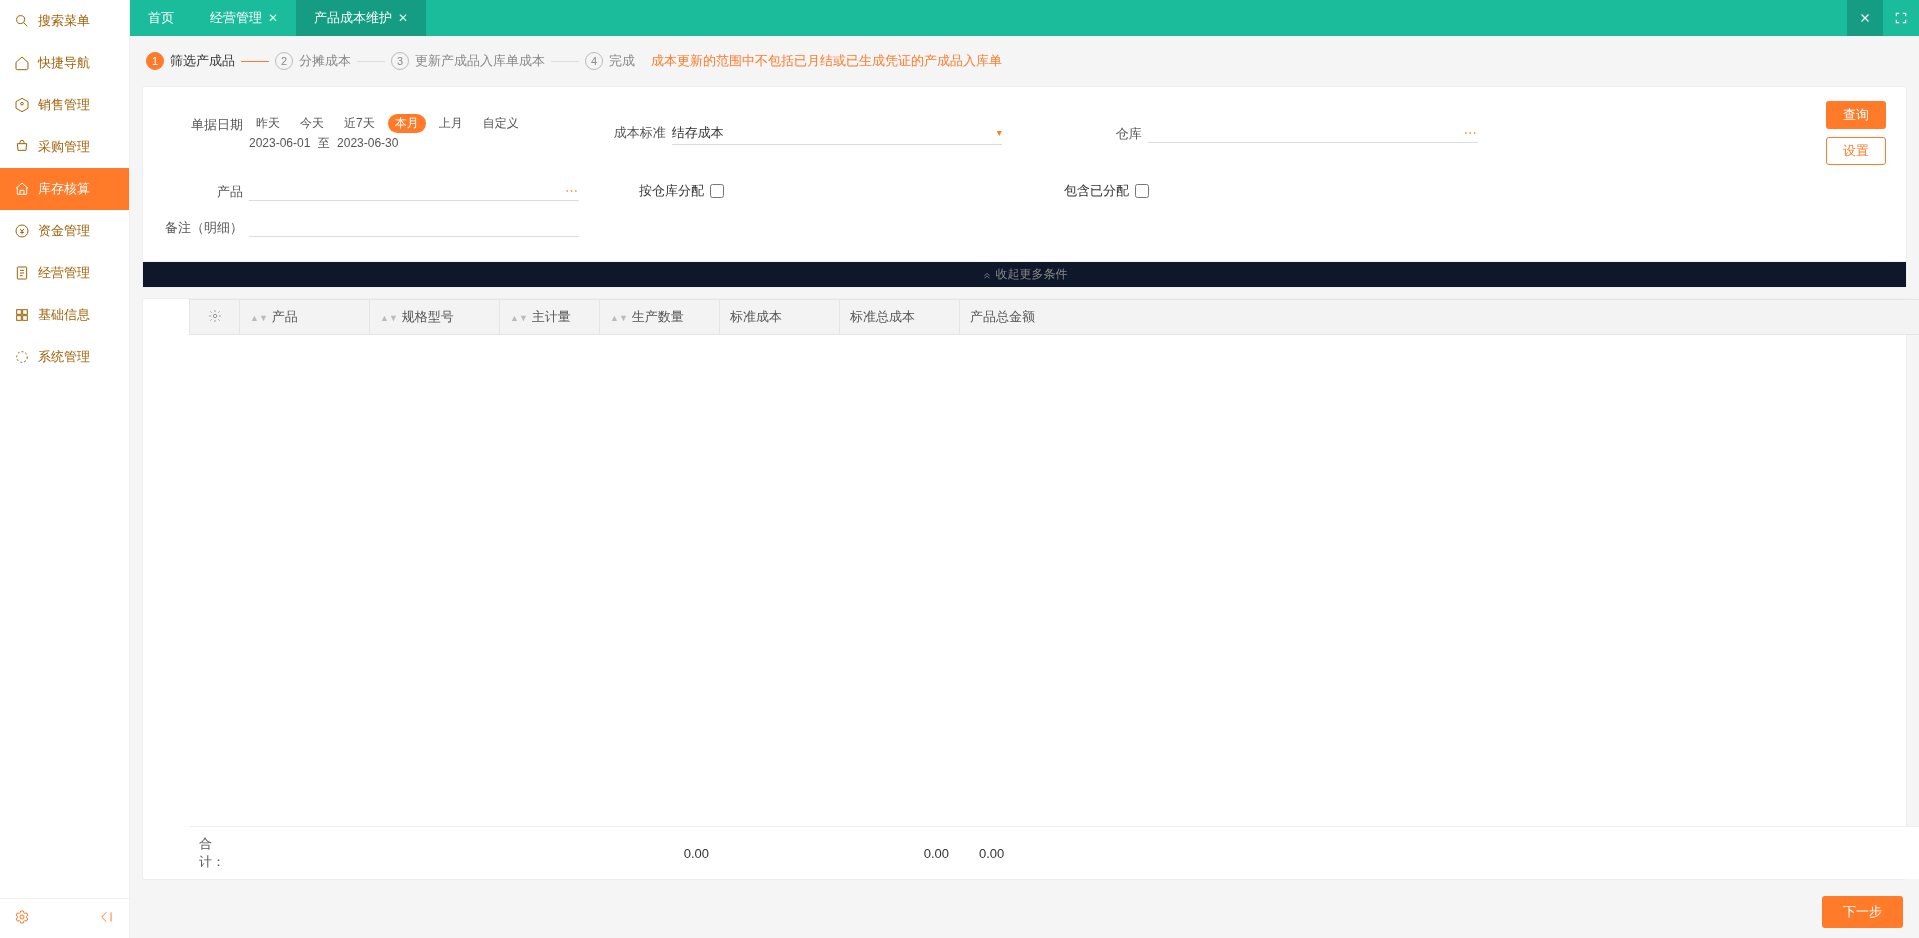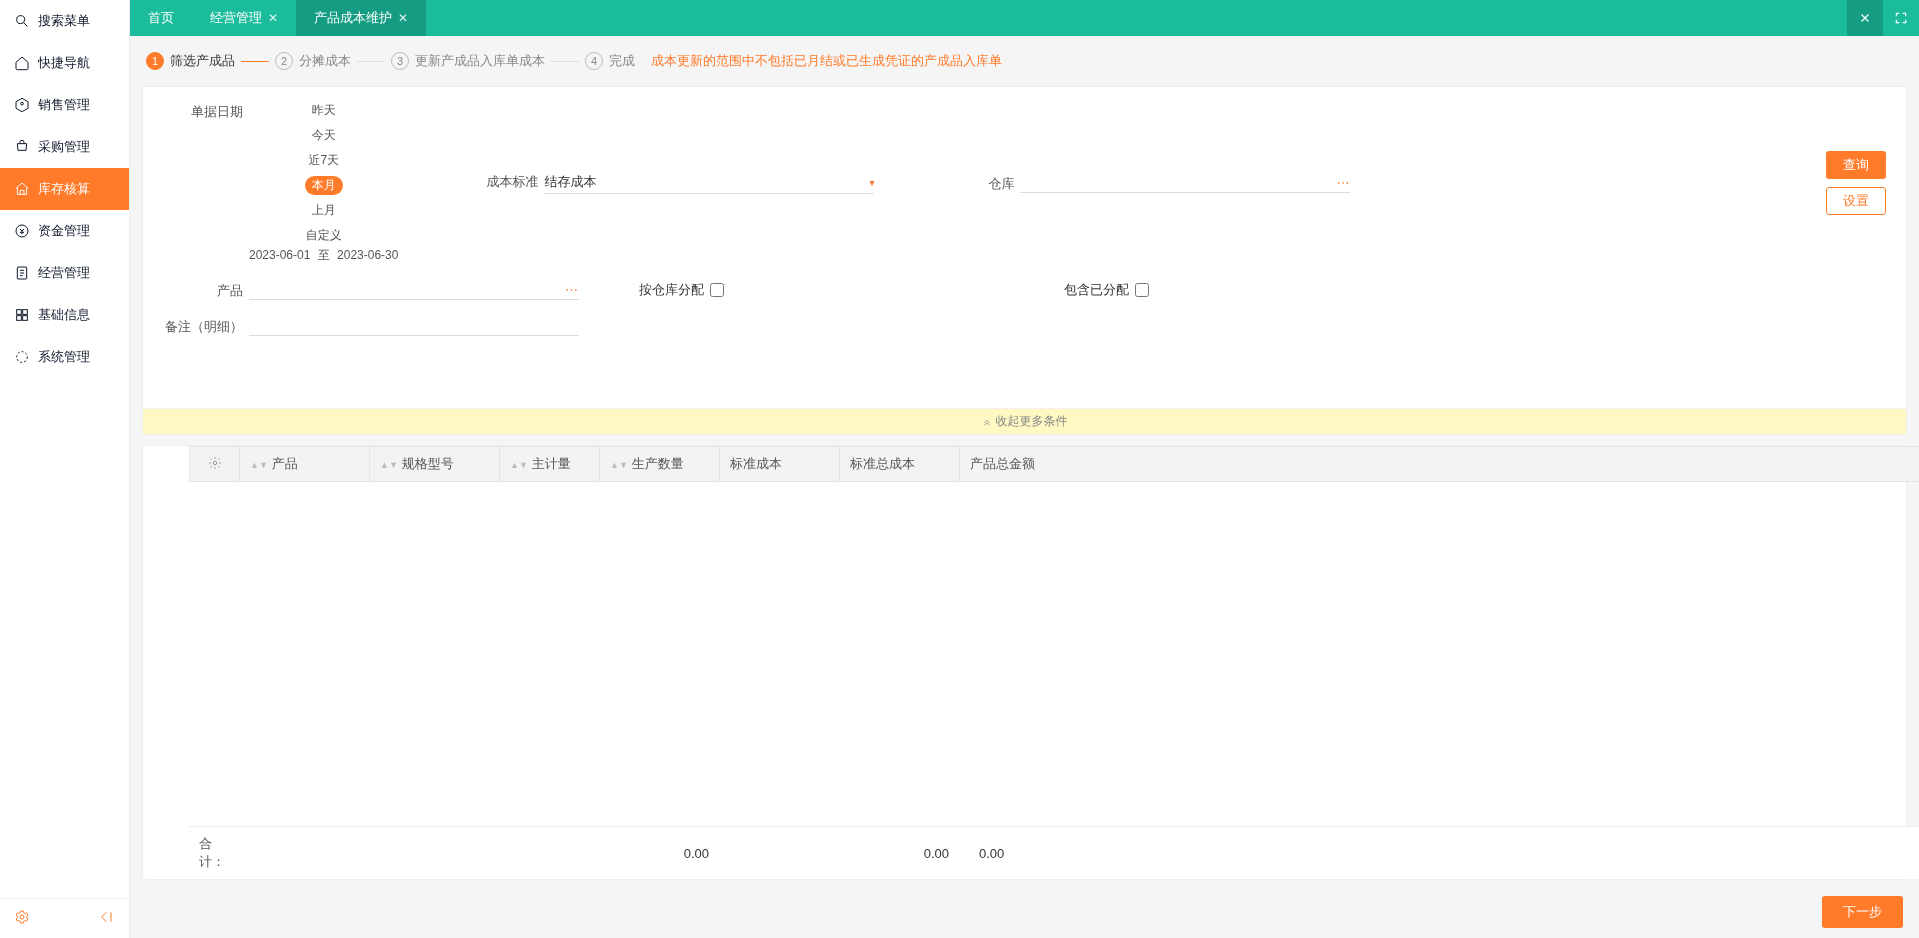--- a/index.html
+++ b/index.html
@@ -2,21 +2,21 @@
 <html><head>
 <meta charset="utf-8">
 <style>
 * { margin: 0; padding: 0; box-sizing: border-box; }
 body { font-family: "Microsoft YaHei", "PingFang SC", sans-serif; font-size: 13px; color: #333; background: #f5f5f5; overflow: hidden; }
 .app { display: flex; height: 100vh; }
 
 
 .sidebar { width: 130px; background: #fff; border-right: 1px solid #eee; display: flex; flex-direction: column; }
 .sidebar-items { flex: 1; }
-.sidebar-item { display: flex; align-items: center; gap: 8px; padding: 12px 14px; cursor: pointer; color: #0f172a; }
+.sidebar-item { display: flex; align-items: center; gap: 8px; padding: 12px 14px; cursor: pointer; color: #a16207; }
 .sidebar-item.active { background: #ff7a29; color: #fff; }
 .sidebar-item .icon { width: 16px; height: 16px; display: inline-flex; align-items: center; justify-content: center; }
 .sidebar-item .icon svg { width: 16px; height: 16px; stroke: currentColor; fill: none; stroke-width: 1.5; }
 .sidebar-footer { display: flex; justify-content: space-between; padding: 10px 14px; border-top: 1px solid #f0f0f0; }
 .sidebar-footer .fbtn { color: #ff7a29; cursor: pointer; }
 .sidebar-footer svg { width: 16px; height: 16px; stroke: currentColor; fill: none; stroke-width: 1.5; }
 
 
 .main { flex: 1; display: flex; flex-direction: column; min-width: 0; }
 
@@ -43,38 +43,38 @@
 .step-sep { width: 28px; height: 1px; background: #ddd; }
 .step-sep.active { background: #ff7a29; }
 .steps-note { color: #ff7a29; margin-left: 10px; }
 
 
 .panel { background: #fff; border: 1px solid #eee; border-radius: 3px; position: relative; }
 .filter-panel { padding: 14px 20px 8px; }
 .filter-row { display: flex; align-items: center; margin-bottom: 16px; flex-wrap: wrap; }
 .filter-group { display: flex; align-items: flex-start; margin-right: 60px; }
 .flabel { width: 80px; text-align: right; color: #555; padding-top: 2px; margin-right: 6px; }
-.date-chips { display: flex; align-items: center; gap: 6px; flex-wrap: wrap; flex-direction: column; }
+.date-chips { display: flex; align-items: center; gap: 6px; flex-wrap: wrap; }
 .chip { padding: 1px 7px; border-radius: 10px; cursor: pointer; color: #555; font-size: 12px; }
 .chip.active { background: #ff7a29; color: #fff; }
 .date-range { color: #555; font-size: 12px; margin-top: 2px; }
 .date-range .to { margin: 0 4px; }
 .select-box { min-width: 330px; border-bottom: 1px solid #ddd; display: flex; align-items: center; justify-content: space-between; padding: 2px 0; cursor: pointer; }
 .select-box .val { color: #333; }
 .select-box .caret { color: #ff7a29; font-size: 10px; }
 .input-box { min-width: 330px; border-bottom: 1px solid #ddd; display: flex; align-items: center; justify-content: space-between; padding: 2px 0; }
 .input-box input { border: none; outline: none; flex: 1; font-size: 13px; background: transparent; }
 .input-box .dots { color: #ff7a29; cursor: pointer; letter-spacing: 1px; }
 .checkline { display: flex; align-items: center; gap: 6px; }
 .checkline input { width: 14px; height: 14px; }
 .right-actions { margin-left: auto; display: flex; flex-direction: column; gap: 8px; align-items: center; }
 .btn { padding: 4px 16px; border-radius: 3px; cursor: pointer; font-size: 13px; border: 1px solid transparent; }
 .btn-primary { background: #ff7a29; color: #fff; }
 .btn-outline { background: #fff; color: #ff7a29; border-color: #ff7a29; }
-.collapse-bar { text-align: left; padding: 4px 0; background: #fef9c3; color: #888; font-size: 12px; cursor: pointer; border-top: 1px solid #f2f2f2; display:flex; align-items:center; justify-content:center; gap:4px;margin-top:48px;}
+.collapse-bar { text-align: left; padding: 4px 0; background: #0f172a; color: #888; font-size: 12px; cursor: pointer; border-top: 1px solid #f2f2f2; display:flex; align-items:center; justify-content:center; gap:4px;}
 .collapse-bar svg { width:10px; height:10px; stroke:#888; fill:none; stroke-width:2;}
 
 
 .table-panel { flex: 1; display: flex; flex-direction: column; min-height: 0; }
 .tbl { width: 100%; border-collapse: collapse; margin-left: 46px; }
 .tbl th { background: #f3f3f3; border: 1px solid #e5e5e5; padding: 8px 10px; font-weight: normal; color: #555; text-align: left; font-size: 13px; position: relative; }
 .tbl th .sort { color: #bbb; font-size: 9px; display: inline-flex; flex-direction: column; line-height: 6px; margin-right: 4px; vertical-align: middle; }
 .tbl-body { flex: 1; overflow: auto; background: #fff; }
 .tbl-footer { border-top: 1px solid #eee; background: #fff; }
 .tbl-footer td { padding: 8px 10px; font-size: 13px; text-align: right; color: #333; }

